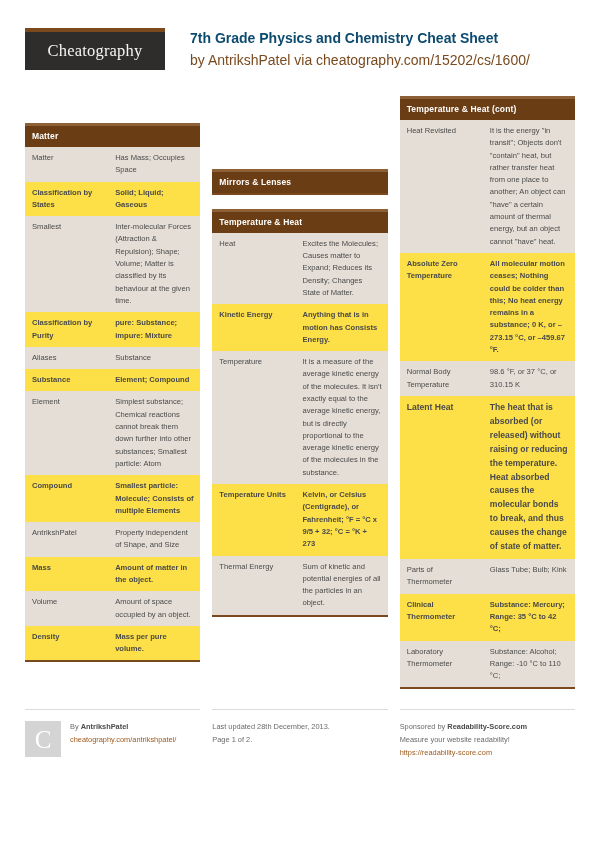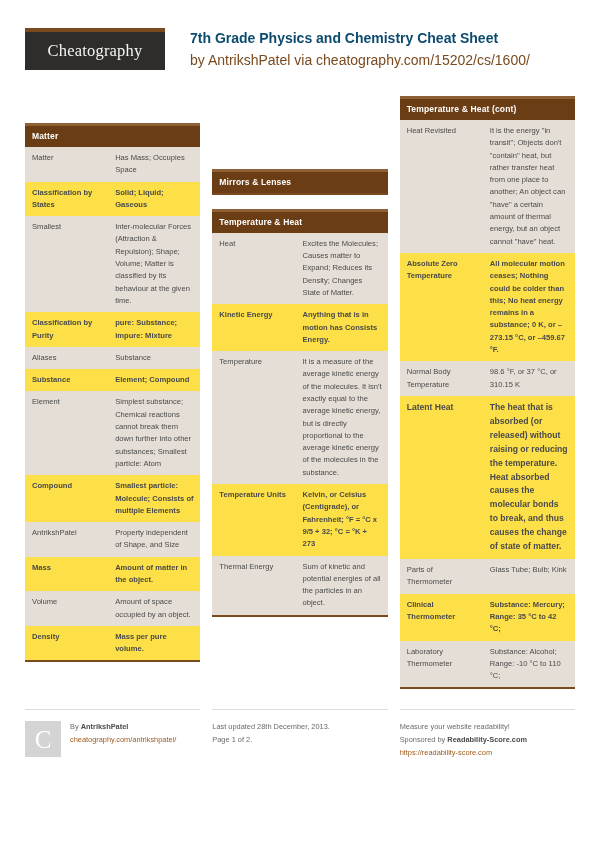--- a/index.html
+++ b/index.html
@@ -226,20 +226,20 @@
       </div>
     </div>
     <div class="fcol">
       <div class="ftext">
         <div>Last updated 28th December, 2013.</div>
         <div>Page 1 of 2.</div>
       </div>
     </div>
     <div class="fcol">
       <div class="ftext">
+        <div><span>Sponsored by </span><b>Readability-Score.com</b></div>
         <div>Measure your website readability!</div>
-        <div><span>Sponsored by </span><b>Readability-Score.com</b></div>
         <div class="flink">https://readability-score.com</div>
       </div>
     </div>
   </div>
 
 </div>
 
 </body></html>

